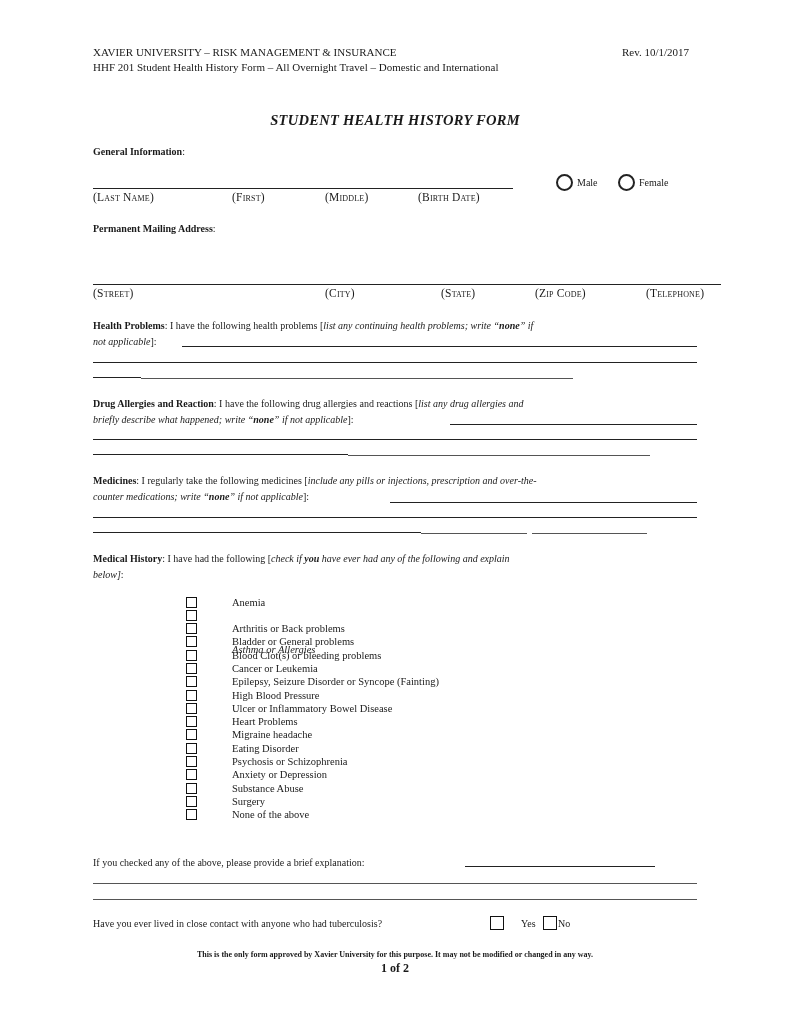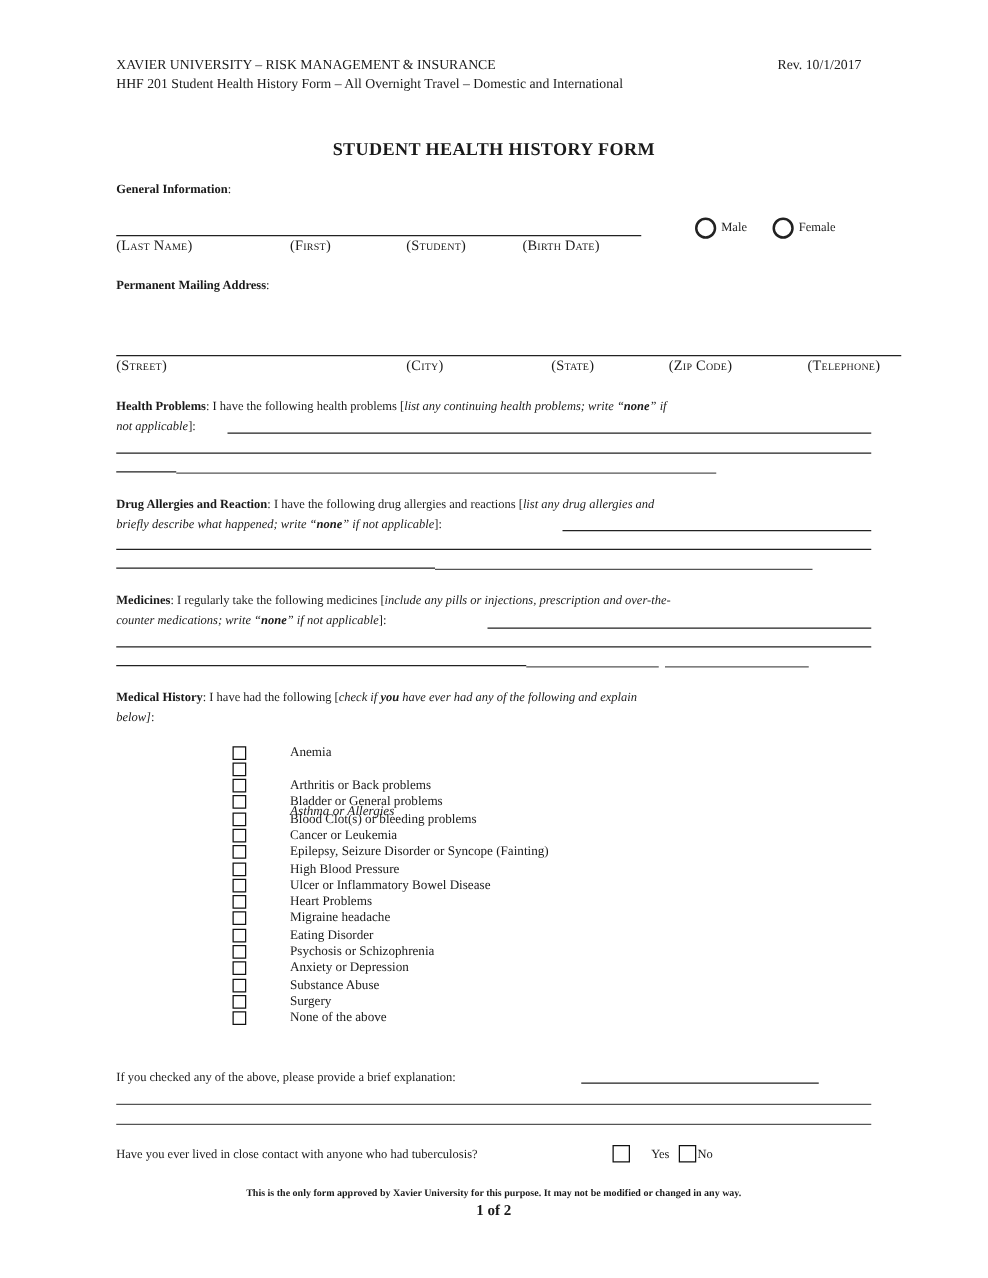--- a/index.html
+++ b/index.html
@@ -20,27 +20,27 @@
     .tbcb { position: absolute; width: 14px; height: 14px; border: 1.6px solid #111; box-sizing: border-box; }
     .foot { font-size: 8px; font-weight: bold; }
   </style>
 </head>
 <body>
 
 <div class="abs hdr" style="left:93px;top:45px;">XAVIER UNIVERSITY – RISK MANAGEMENT &amp; INSURANCE</div>
 <div class="abs hdr" style="left:622px;top:45px;">Rev. 10/1/2017</div>
 <div class="abs hdr" style="left:93px;top:60px;">HHF 201 Student Health History Form – All Overnight Travel – Domestic and International</div>
 
-<div class="abs title" style="left:0;width:790px;text-align:center;top:112px;">STUDENT HEALTH HISTORY FORM</div>
+<div class="abs title" style="left:0;width:790px;text-align:center;top:112px;font-style:italic;">STUDENT HEALTH HISTORY FORM</div>
 
 <div class="abs sec" style="left:93px;top:144px;"><span class="b">General Information</span><span>:</span></div>
 <div class="line" style="left:93px;top:188px;width:420px;"></div>
 <div class="abs caps" style="left:93px;top:191px;">(Last Name)</div>
 <div class="abs caps" style="left:232px;top:191px;">(First)</div>
-<div class="abs caps" style="left:325px;top:191px;">(Student)</div>
+<div class="abs caps" style="left:325px;top:191px;">(Middle)</div>
 <div class="abs caps" style="left:418px;top:191px;">(Birth Date)</div>
 
 <div class="radio" style="left:556px;top:174px;"></div>
 <div class="abs sec" style="left:577px;top:175px;">Male</div>
 <div class="radio" style="left:618px;top:174px;"></div>
 <div class="abs sec" style="left:639px;top:175px;">Female</div>
 
 <div class="abs sec" style="left:93px;top:221px;"><span class="b">Permanent Mailing Address</span><span>:</span></div>
 <div class="line" style="left:93px;top:284px;width:628px;"></div>
 <div class="abs caps" style="left:93px;top:287px;">(Street)</div>

